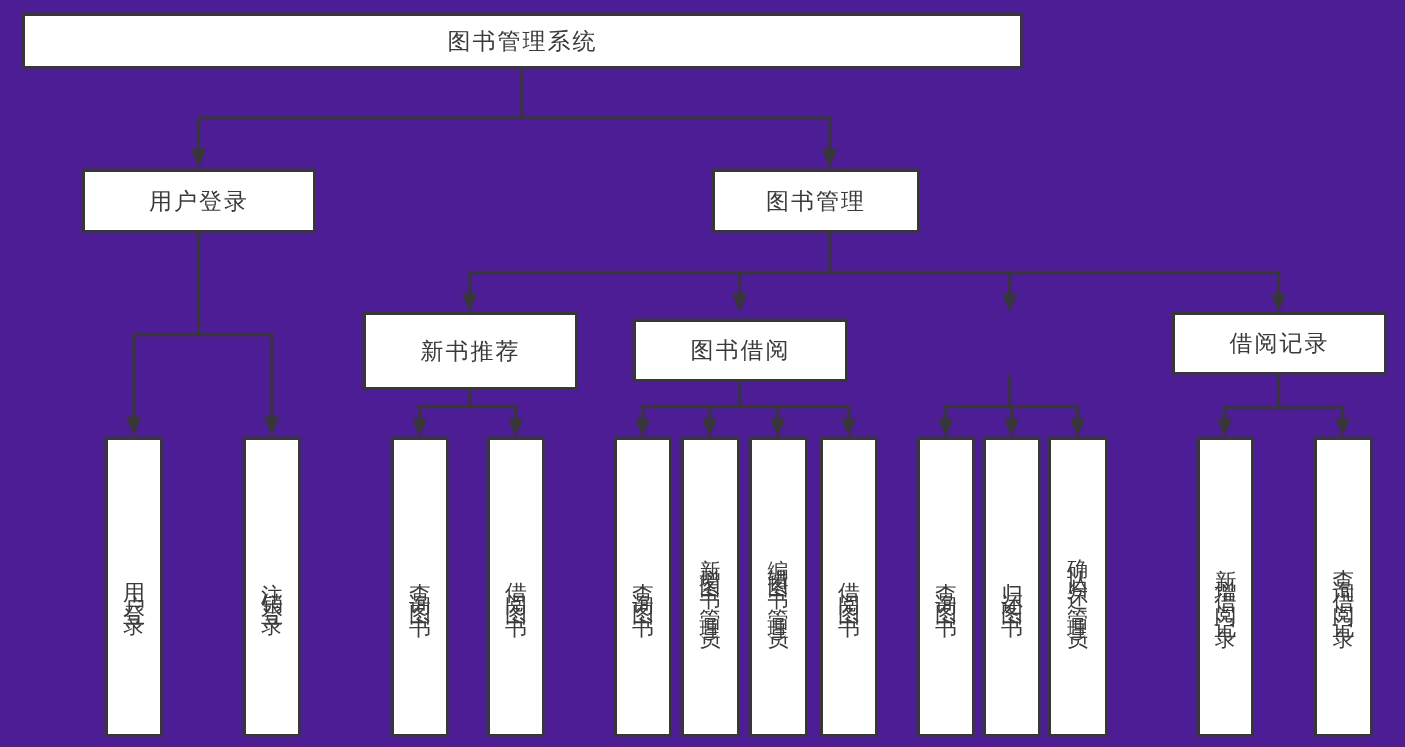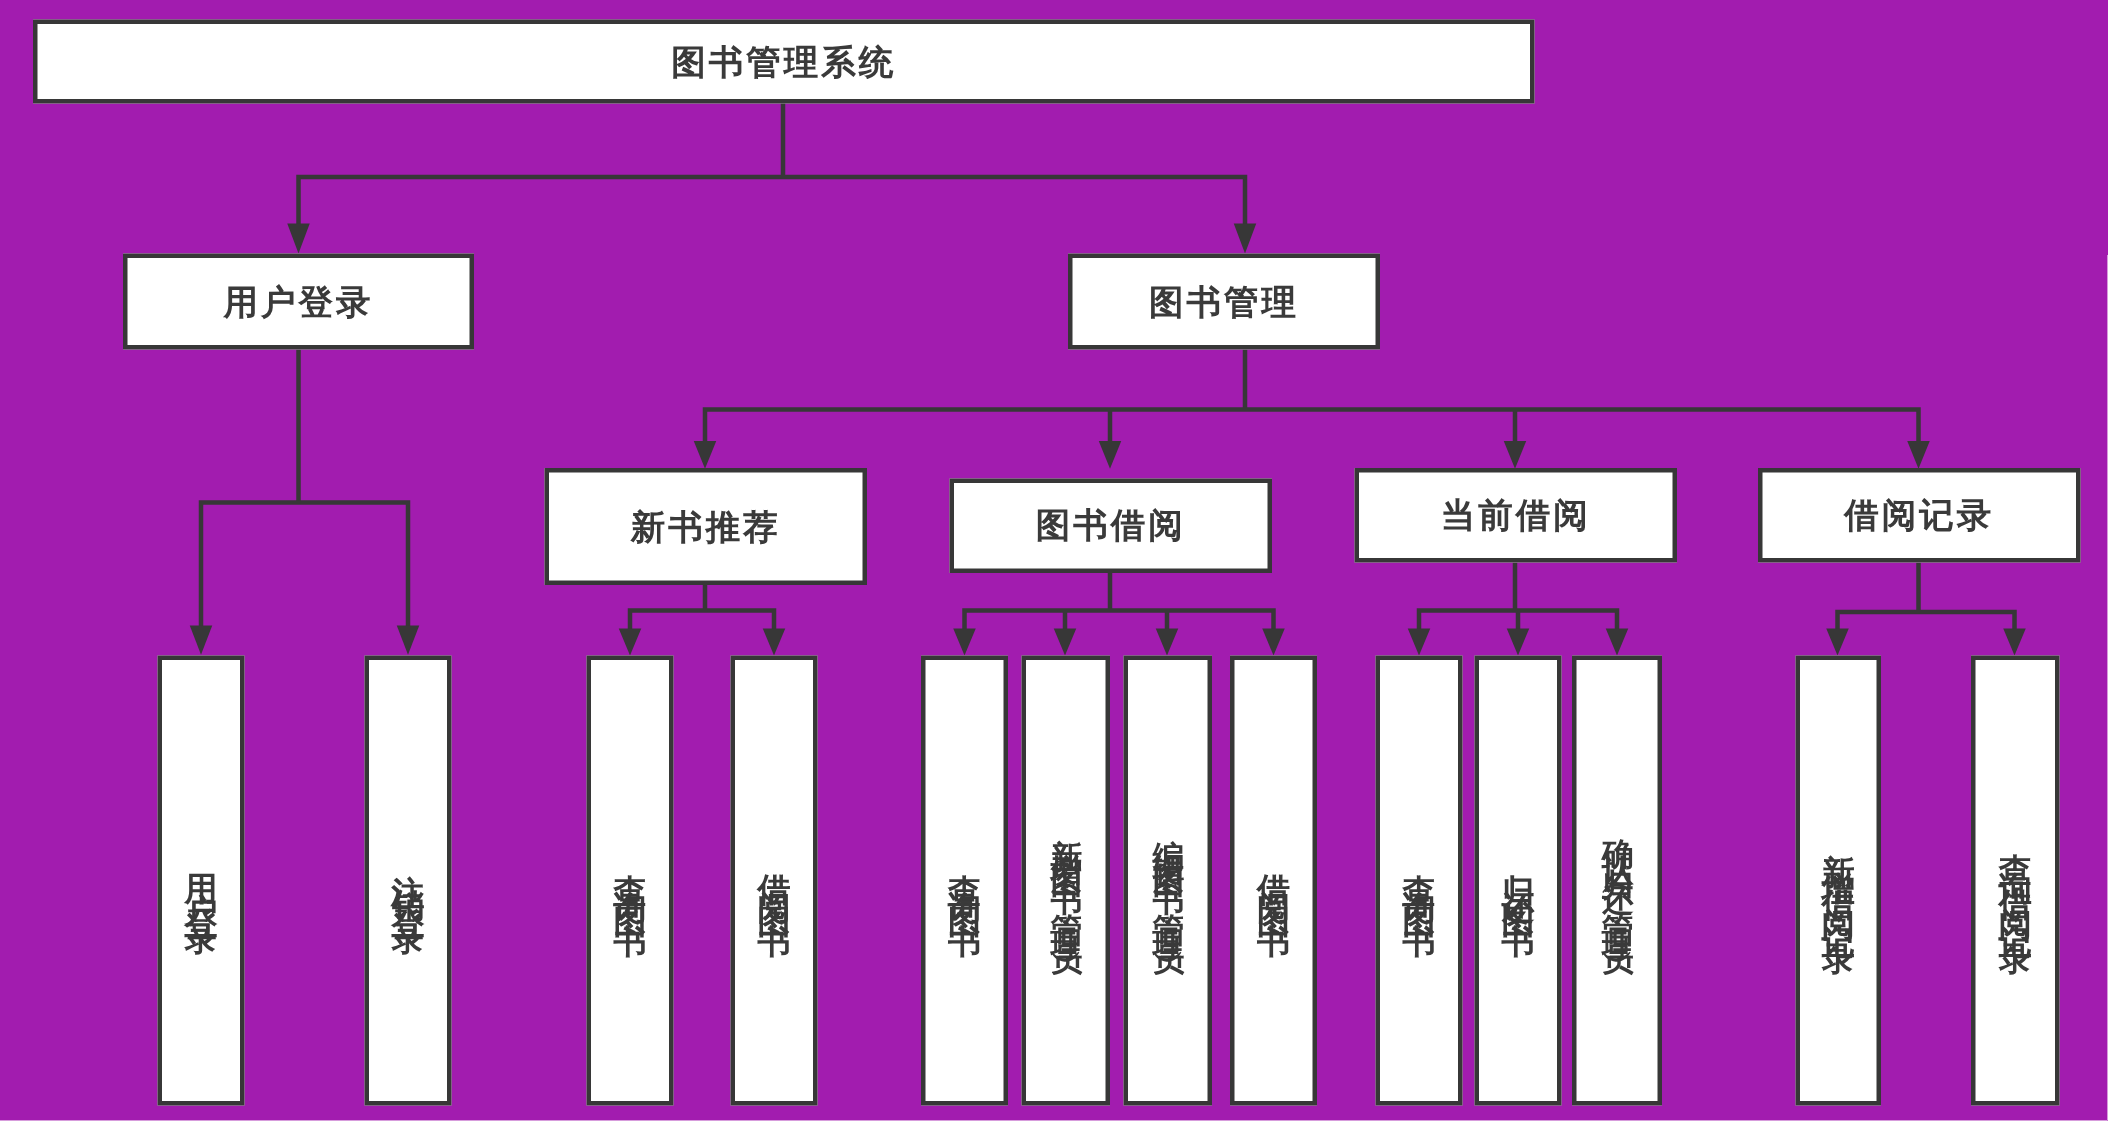--- a/index.html
+++ b/index.html
@@ -1,18 +1,18 @@
 <!DOCTYPE html>
 <html><head>
 <meta charset="utf-8">
 <style>
   html,body{margin:0;padding:0;background:#ffffff;}
   .stage{
-    position:relative;width:1405px;height:747px;background:#a21caf;
-    font-family:"Liberation Sans","DejaVu Sans",sans-serif;overflow:hidden;font-weight:bold;
+    position:relative;width:1405px;height:747px;background:#4c1d95;
+    font-family:"Liberation Sans","DejaVu Sans",sans-serif;overflow:hidden;
   }
   .wires{position:absolute;left:0;top:0;width:1405px;height:747px;}
   .box{
     position:absolute;box-sizing:border-box;border:3px solid #373737;background:#ffffff;
     display:flex;align-items:center;justify-content:center;color:#3a3a3a;z-index:2;
   }
   .h .lbl{font-size:23px;letter-spacing:2px;white-space:nowrap;}
   .v .lbl{writing-mode:vertical-rl;font-size:22px;letter-spacing:11px;line-height:1;}
   .v.n6 .lbl{letter-spacing:12px;}
   .v.n9 .lbl{font-size:21px;letter-spacing:10px;}
@@ -99,23 +99,20 @@
   <div class="box h" style="left:712px;top:169px;width:208px;height:64px">
     <span class="lbl">图书管理</span>
   </div>
 
   <div class="box h" style="left:363px;top:312px;width:215px;height:78px">
     <span class="lbl">新书推荐</span>
   </div>
   <div class="box h" style="left:633px;top:319px;width:215px;height:63px">
     <span class="lbl">图书借阅</span>
   </div>
-  <div class="box h" style="left:903px;top:312px;width:215px;height:63px">
-    <span class="lbl">当前借阅</span>
-  </div>
   <div class="box h" style="left:1172px;top:312px;width:215px;height:63px">
     <span class="lbl">借阅记录</span>
   </div>
 
   <div class="box v n4" style="left:105px;top:437px;width:58px;height:300px">
     <span class="lbl">用户登录</span>
   </div>
   <div class="box v n4" style="left:243px;top:437px;width:58px;height:300px">
     <span class="lbl">注销登录</span>
   </div>

